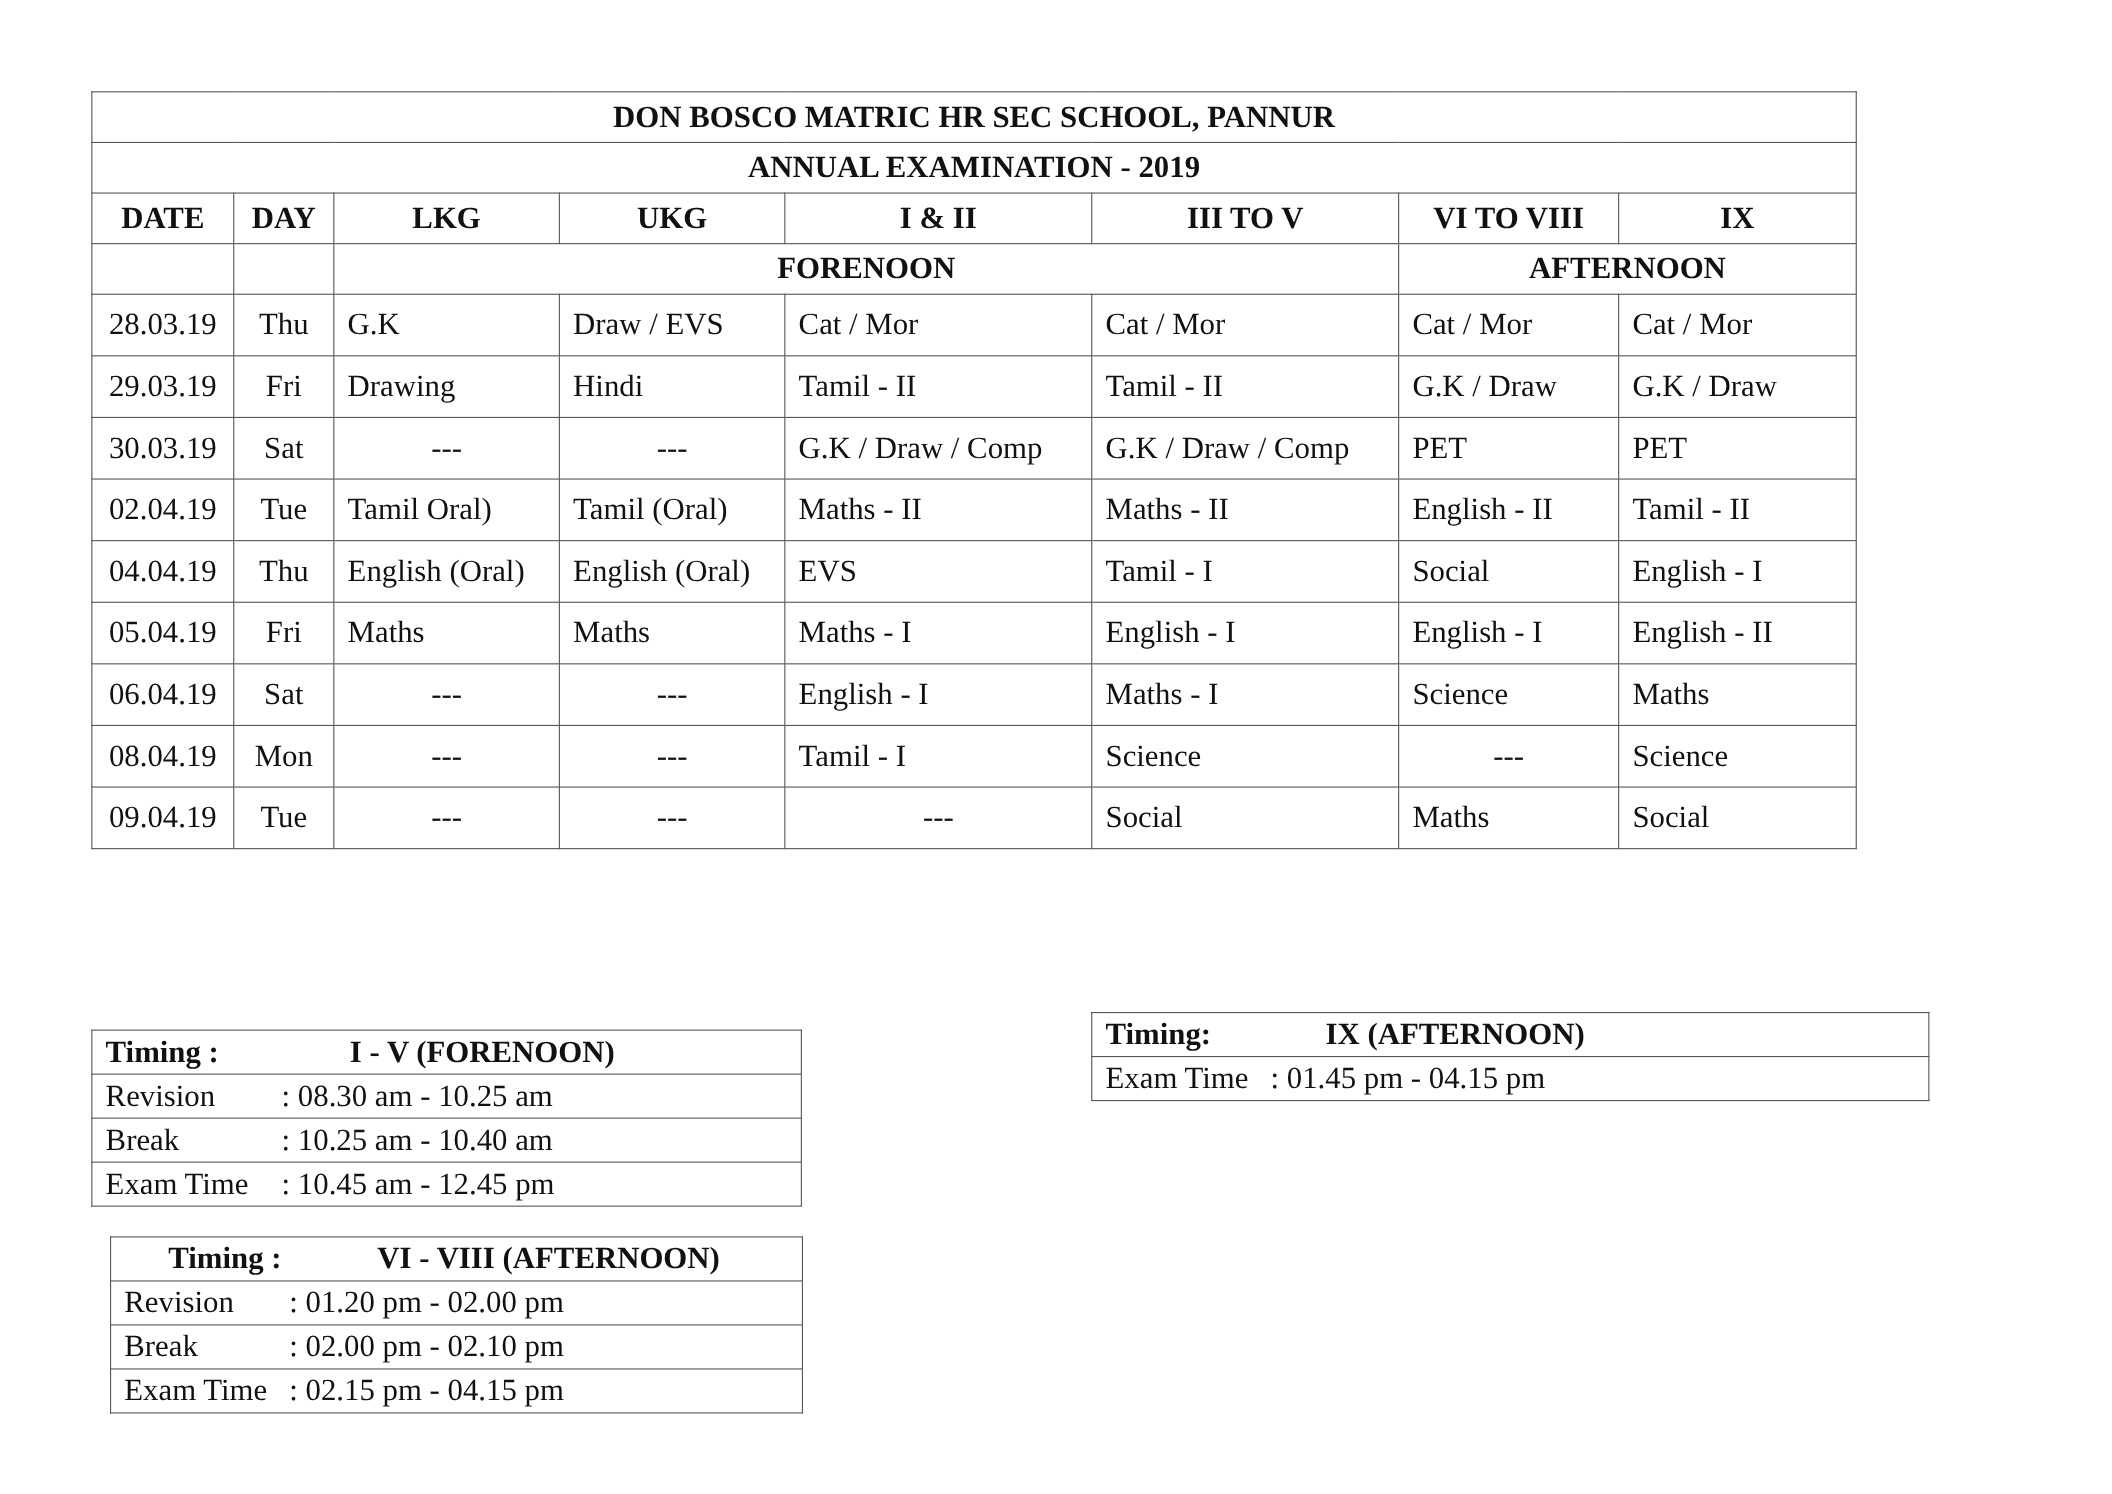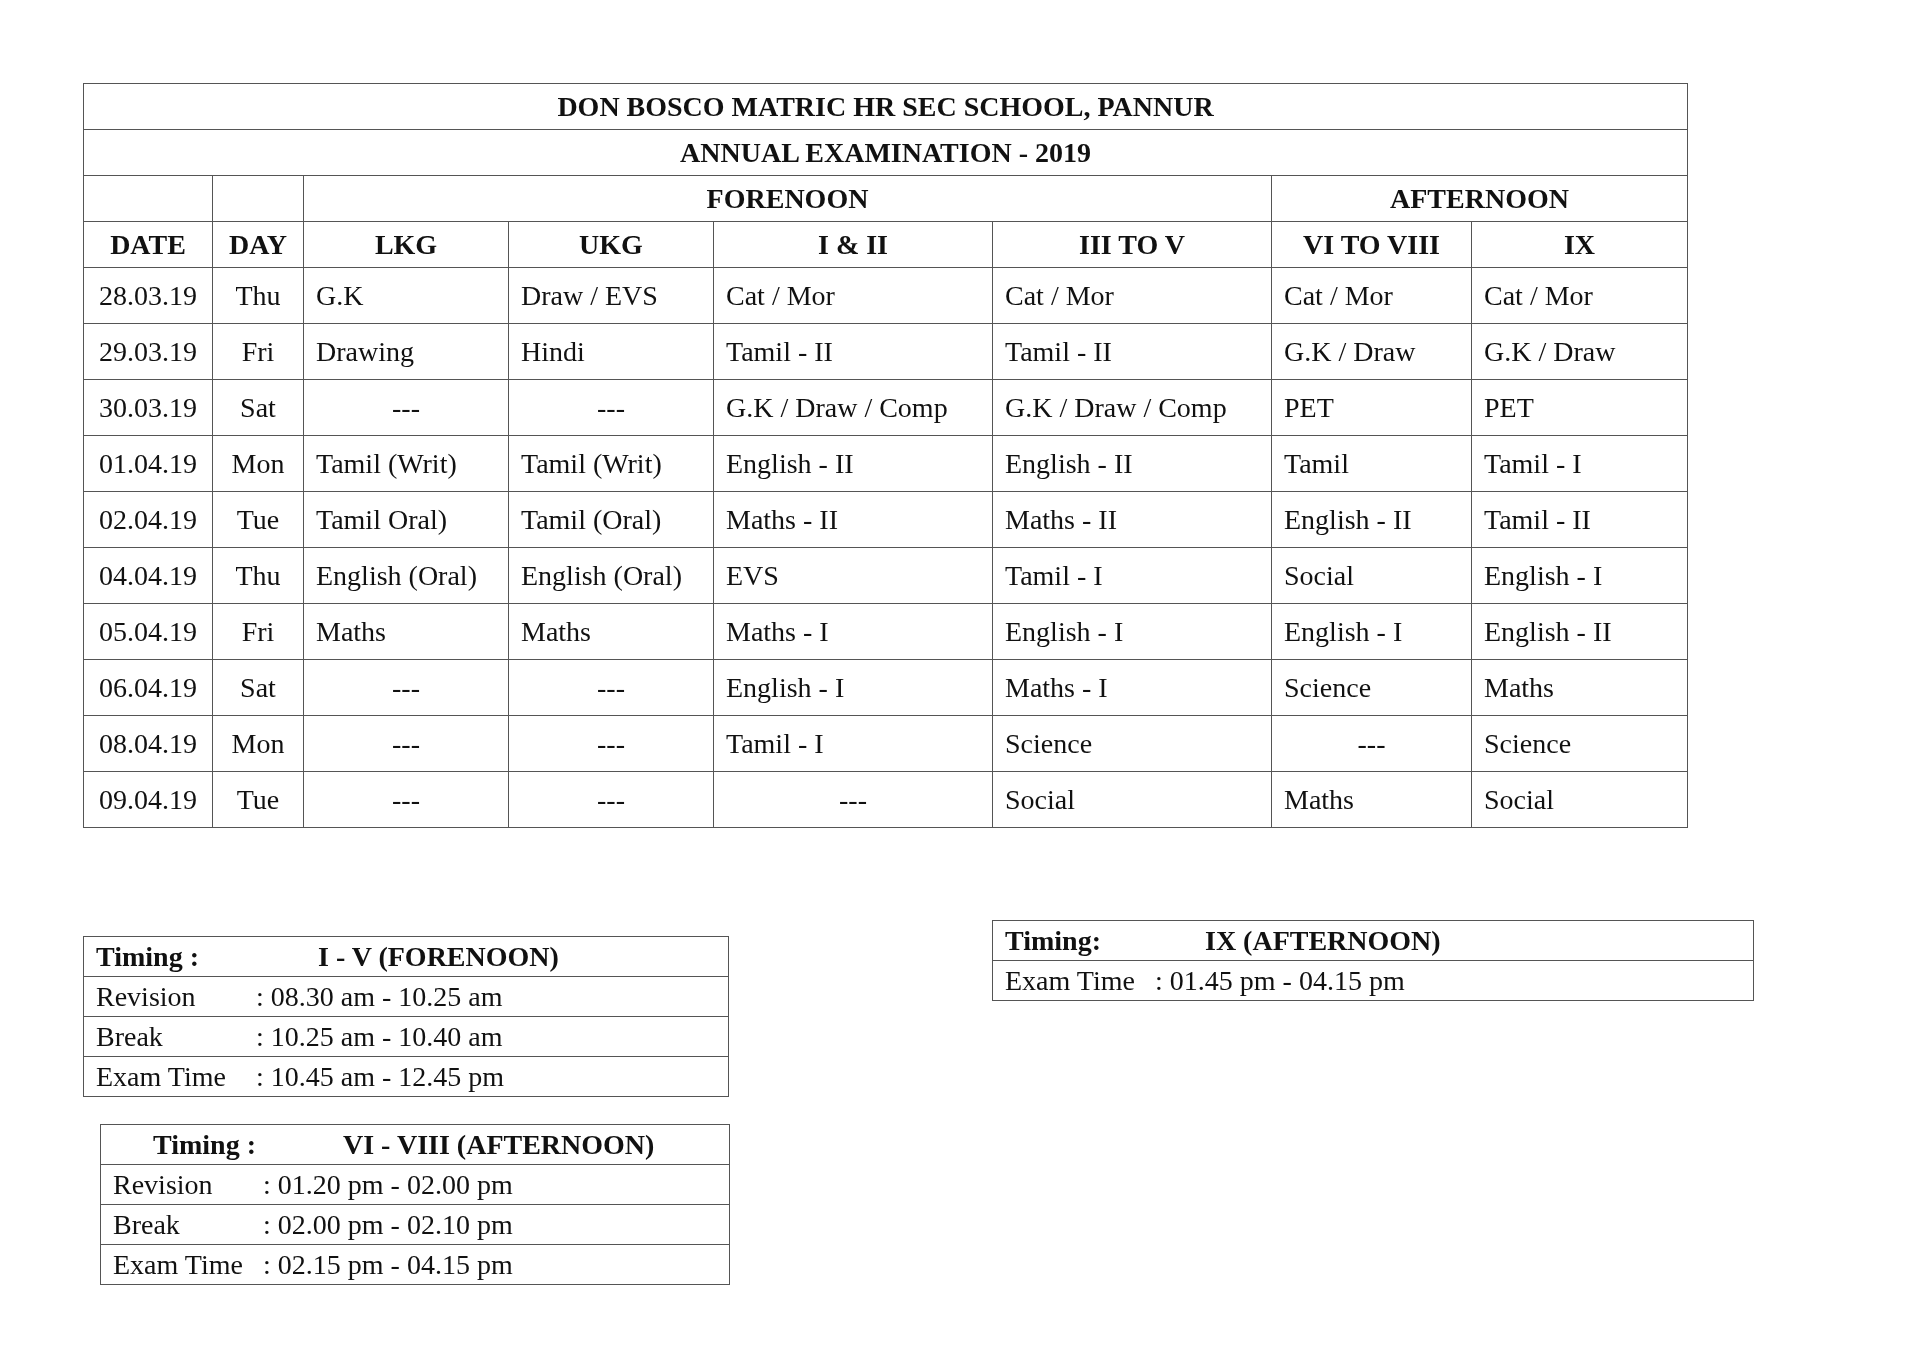--- a/index.html
+++ b/index.html
@@ -120,35 +120,35 @@
     <col style="width:216px">
   </colgroup>
   <tbody>
       <tr>
     <td class="title-cell" colspan="8">DON BOSCO MATRIC HR SEC SCHOOL, PANNUR</td>
   </tr>
   <tr>
     <td class="title-cell" colspan="8">ANNUAL EXAMINATION - 2019</td>
   </tr>
   <tr>
-    <td class="session-cell"></td>
-    <td class="session-cell"></td>
-    <td class="session-cell" colspan="4">FORENOON</td>
-    <td class="session-cell" colspan="2">AFTERNOON</td>
-  </tr>
-  <tr>
     <td class="head-cell">DATE</td>
     <td class="head-cell">DAY</td>
     <td class="head-cell">LKG</td>
     <td class="head-cell">UKG</td>
     <td class="head-cell">I &amp; II</td>
     <td class="head-cell">III TO V</td>
     <td class="head-cell">VI TO VIII</td>
     <td class="head-cell">IX</td>
   </tr>
+  <tr>
+    <td class="session-cell"></td>
+    <td class="session-cell"></td>
+    <td class="session-cell" colspan="4">FORENOON</td>
+    <td class="session-cell" colspan="2">AFTERNOON</td>
+  </tr>
   </tbody>
     <tbody id="exam-rows">
       <tr>
         <td class="data date">28.03.19</td>
         <td class="data date">Thu</td>
         <td class="data">G.K</td>
         <td class="data">Draw / EVS</td>
         <td class="data">Cat / Mor</td>
         <td class="data">Cat / Mor</td>
         <td class="data">Cat / Mor</td>
@@ -168,30 +168,20 @@
         <td class="data date">30.03.19</td>
         <td class="data date">Sat</td>
         <td class="data center">---</td>
         <td class="data center">---</td>
         <td class="data">G.K / Draw / Comp</td>
         <td class="data">G.K / Draw / Comp</td>
         <td class="data">PET</td>
         <td class="data">PET</td>
       </tr>
       <tr>
-        <td class="data date">01.04.19</td>
-        <td class="data date">Mon</td>
-        <td class="data">Tamil (Writ)</td>
-        <td class="data">Tamil (Writ)</td>
-        <td class="data">English - II</td>
-        <td class="data">English - II</td>
-        <td class="data">Tamil</td>
-        <td class="data">Tamil - I</td>
-      </tr>
-      <tr>
         <td class="data date">02.04.19</td>
         <td class="data date">Tue</td>
         <td class="data">Tamil  Oral)</td>
         <td class="data">Tamil (Oral)</td>
         <td class="data">Maths - II</td>
         <td class="data">Maths - II</td>
         <td class="data">English - II</td>
         <td class="data">Tamil - II</td>
       </tr>
       <tr>

